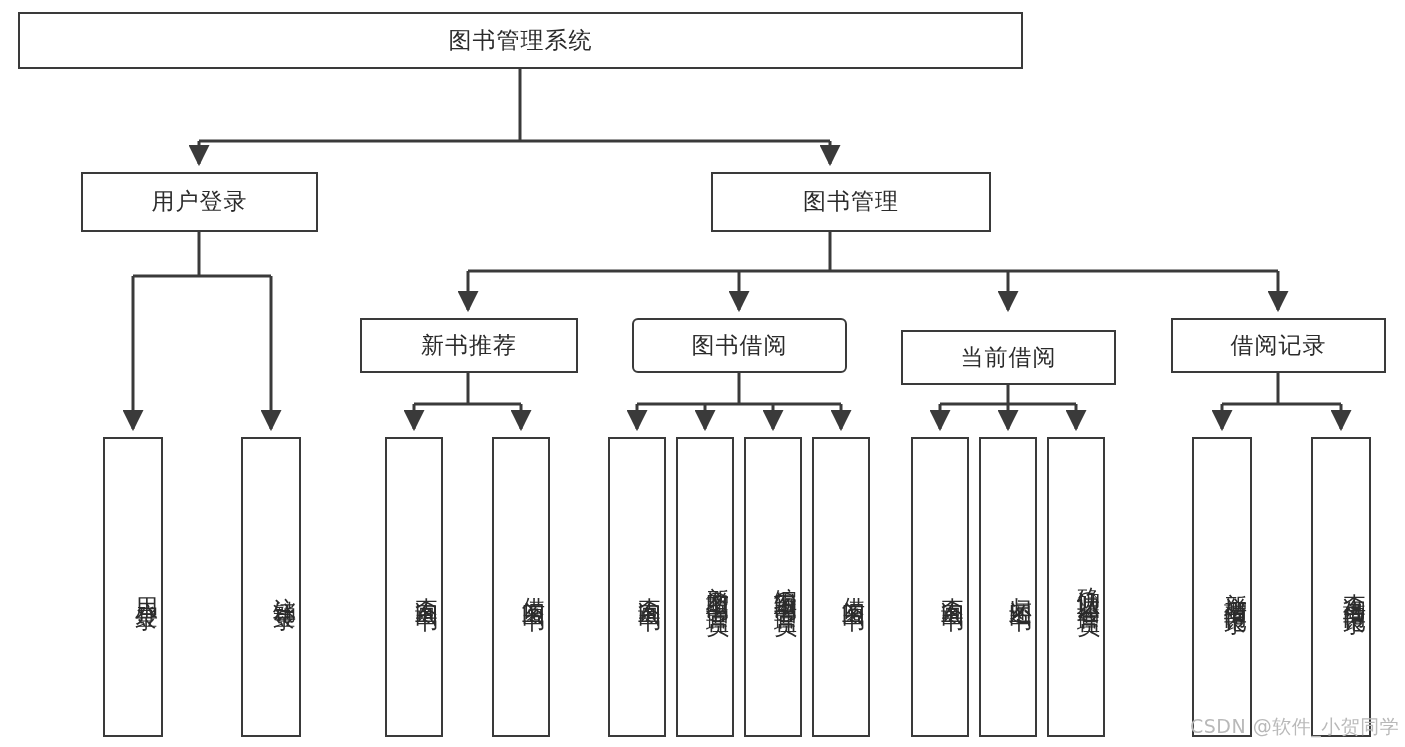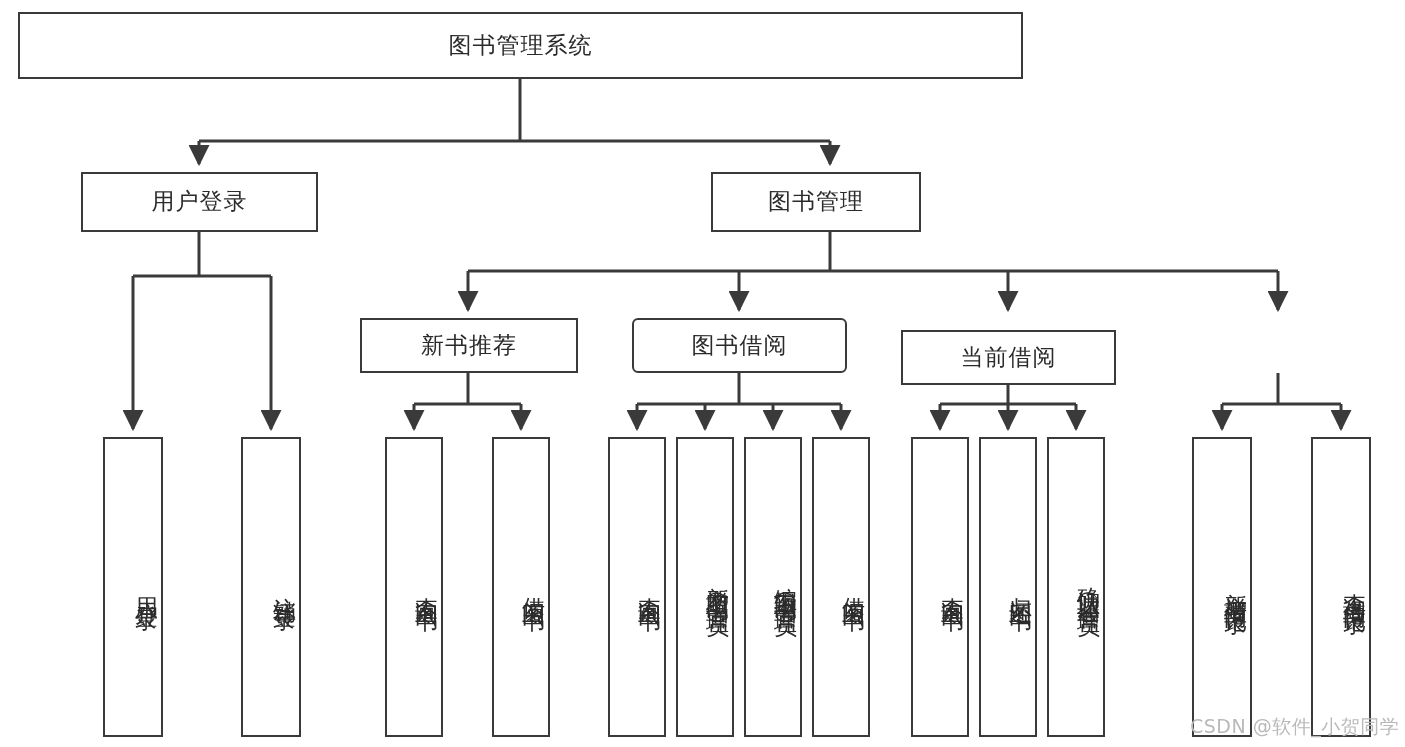--- a/index.html
+++ b/index.html
@@ -115,39 +115,42 @@
       <path d="M 1008 404 L 1008 429" marker-end="url(#arrow)"></path>
       <path d="M 1076 404 L 1076 429" marker-end="url(#arrow)"></path>
 
       <path d="M 1278 373 L 1278 404"></path>
       <path d="M 1222 404 L 1341 404"></path>
       <path d="M 1222 404 L 1222 429" marker-end="url(#arrow)"></path>
       <path d="M 1341 404 L 1341 429" marker-end="url(#arrow)"></path>
     </g>
   </svg>
 
-  <div class="node horiz" style="left:18px; top:12px; width:1005px; height:67px;">
+  <div class="node horiz" style="left:18px; top:12px; width:1005px; height:57px;">
     <span>图书管理系统</span>
   </div>
 
   <div class="node horiz" style="left:81px; top:172px; width:237px; height:60px;">
     <span>用户登录</span>
   </div>
-  <div class="node horiz" style="left:711px; top:172px; width:210px; height:60px;">
+  <div class="node horiz" style="left:711px; top:172px; width:280px; height:60px;">
     <span>图书管理</span>
   </div>
 
   <div class="node horiz" style="left:360px; top:318px; width:218px; height:55px;">
     <span>新书推荐</span>
   </div>
   <div class="node horiz" style="left:632px; top:318px; width:215px; height:55px;border-radius:6px;">
     <span>图书借阅</span>
   </div>
   <div class="node horiz" style="left:901px; top:330px; width:215px; height:55px;">
     <span>当前借阅</span>
+  </div>
+  <div class="node horiz" style="left:1171px; top:318px; width:215px; height:55px;">
+    <span>借阅记录</span>
   </div>
 
   <div class="node vert" style="left:103px; top:437px; width:60px; height:300px;">
     <span class="vlabel">用户登录</span>
   </div>
   <div class="node vert" style="left:241px; top:437px; width:60px; height:300px;">
     <span class="vlabel">注销登录</span>
   </div>
 
   <div class="node vert" style="left:385px; top:437px; width:58px; height:300px;">

